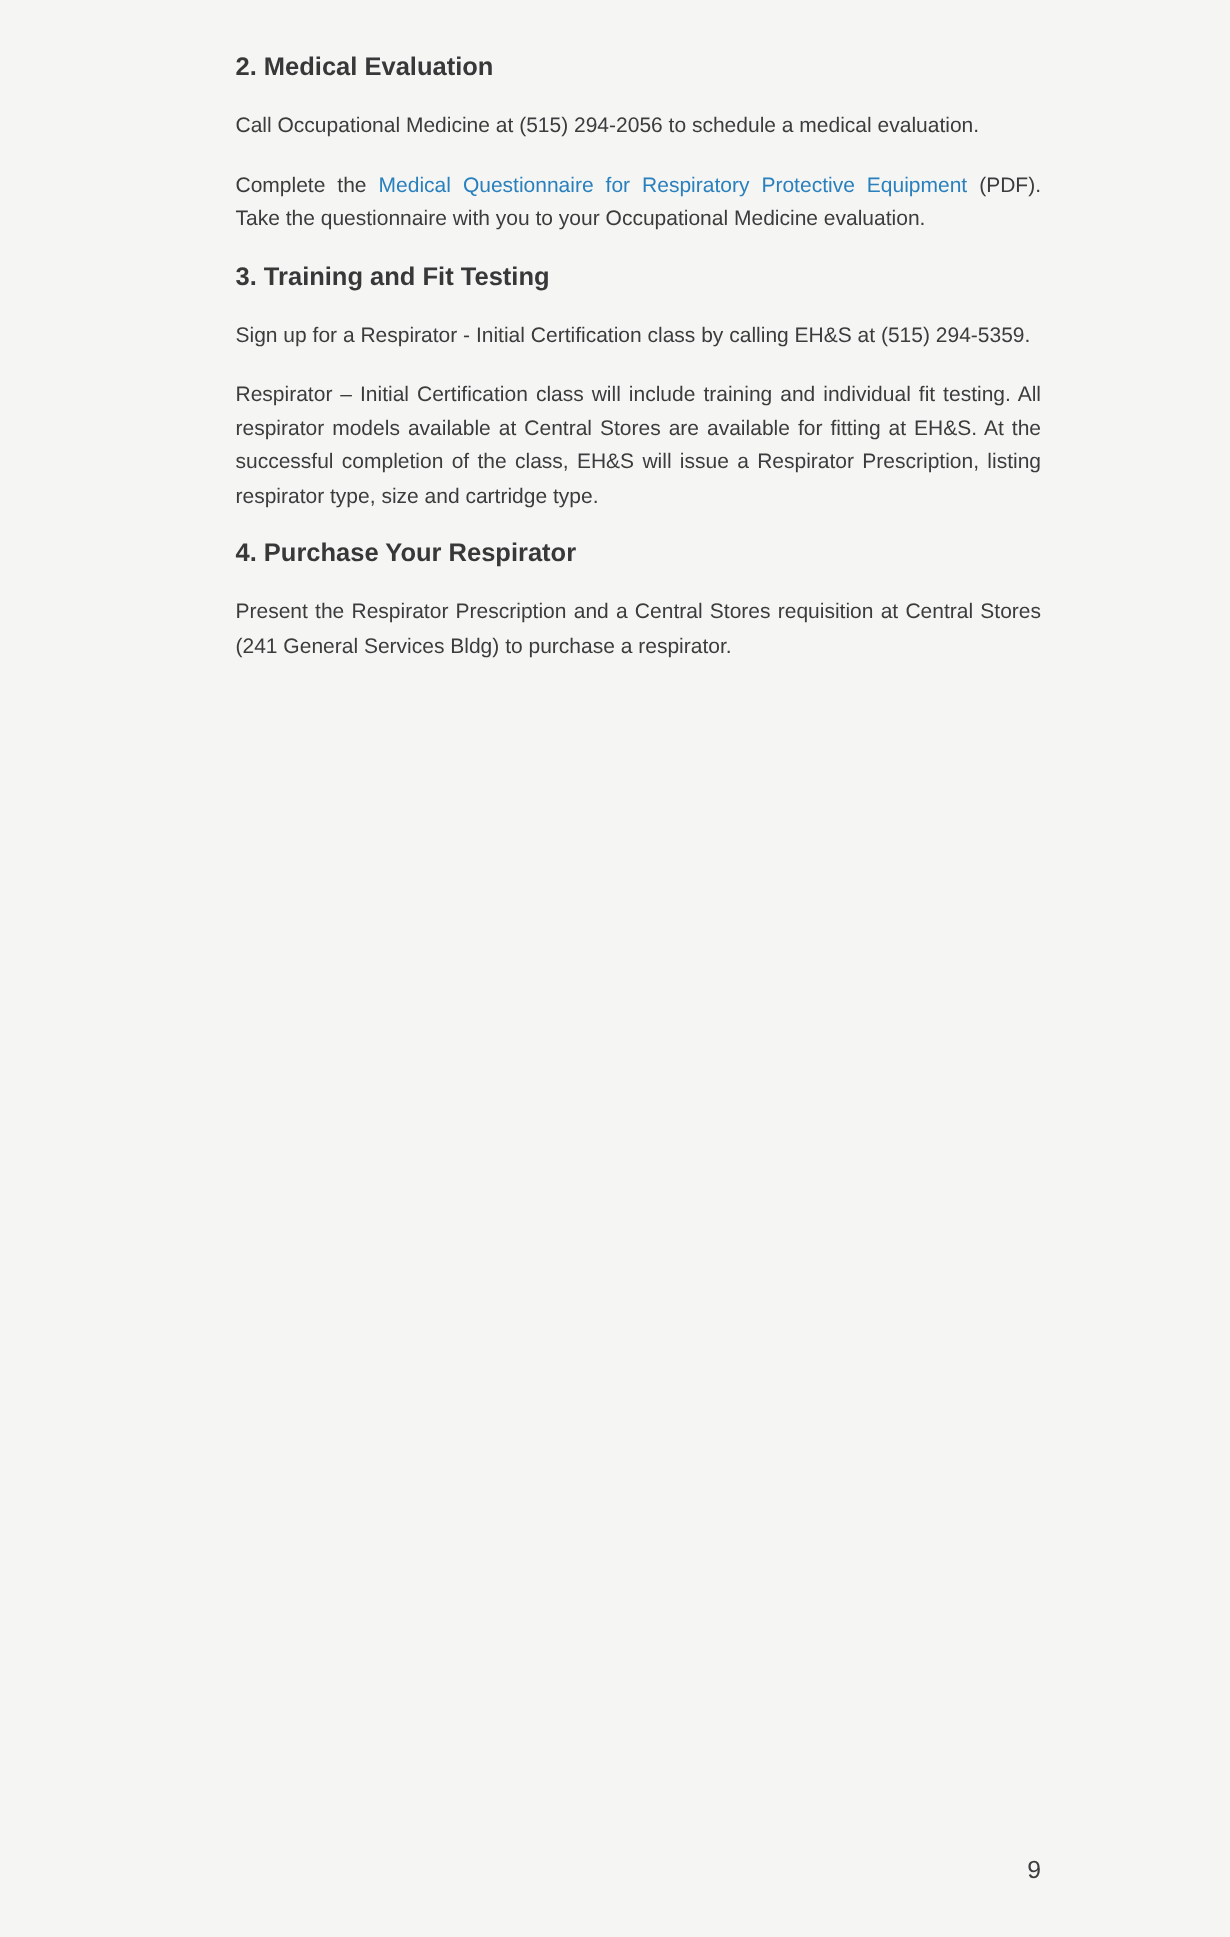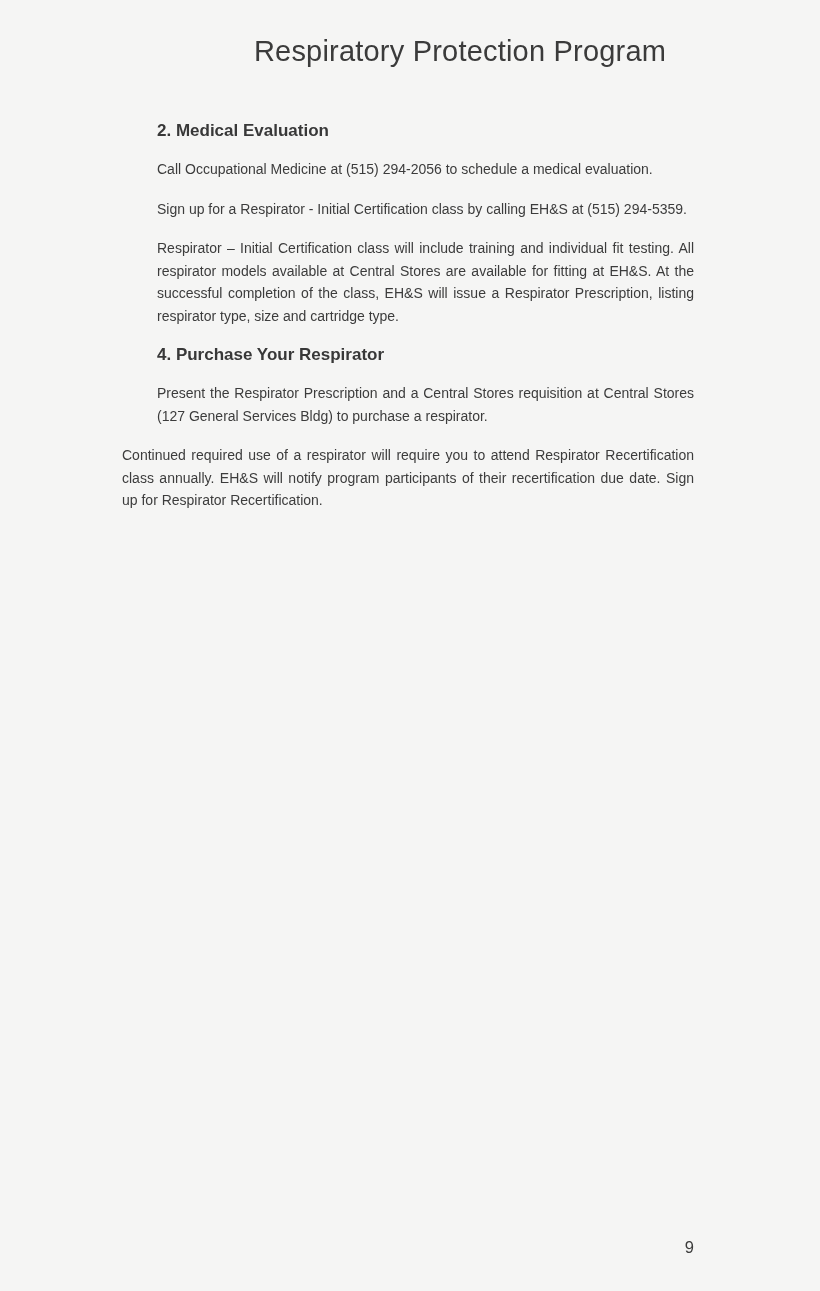--- a/index.html
+++ b/index.html
@@ -62,34 +62,34 @@
     line-height: 22px;
     color: #3c3c3c;
     text-align: right;
   }
 </style>
 </head>
 <body>
 
 <div class="page">
 
-  <h1 class="doc-title">Respiratory Protection Program</h1>
 
   <h2 class="section-heading first">2. Medical Evaluation</h2>
 
   <p class="para">Call Occupational Medicine at (515) 294-2056 to schedule a medical evaluation.</p>
 
+  <p class="para"><span>Complete the </span><a class="doc-link">Medical Questionnaire for Respiratory Protective Equipment</a><span> (PDF). Take the questionnaire with you to your Occupational Medicine evaluation.</span></p>
 
 
+  <h2 class="section-heading">3. Training and Fit Testing</h2>
 
   <p class="para">Sign up for a Respirator - Initial Certification class by calling EH&amp;S at (515) 294-5359.</p>
 
   <p class="para">Respirator – Initial Certification class will include training and individual fit testing.  All respirator models available at Central Stores are available for fitting at EH&amp;S.  At the successful completion of the class, EH&amp;S will issue a Respirator Prescription, listing respirator type, size and cartridge type.</p>
 
   <h2 class="section-heading">4. Purchase Your Respirator</h2>
 
-  <p class="para">Present the Respirator Prescription and a Central Stores requisition at Central Stores (127 General Services Bldg) to purchase a respirator.</p>
+  <p class="para">Present the Respirator Prescription and a Central Stores requisition at Central Stores (241 General Services Bldg) to purchase a respirator.</p>
 
-  <p class="para no-indent">Continued required use of a respirator will require you to attend Respirator Recertification class annually.  EH&amp;S will notify program participants of their recertification due date. Sign up for Respirator Recertification.</p>
 
   <div class="page-number">9</div>
 
 </div>
 
 </body></html>

